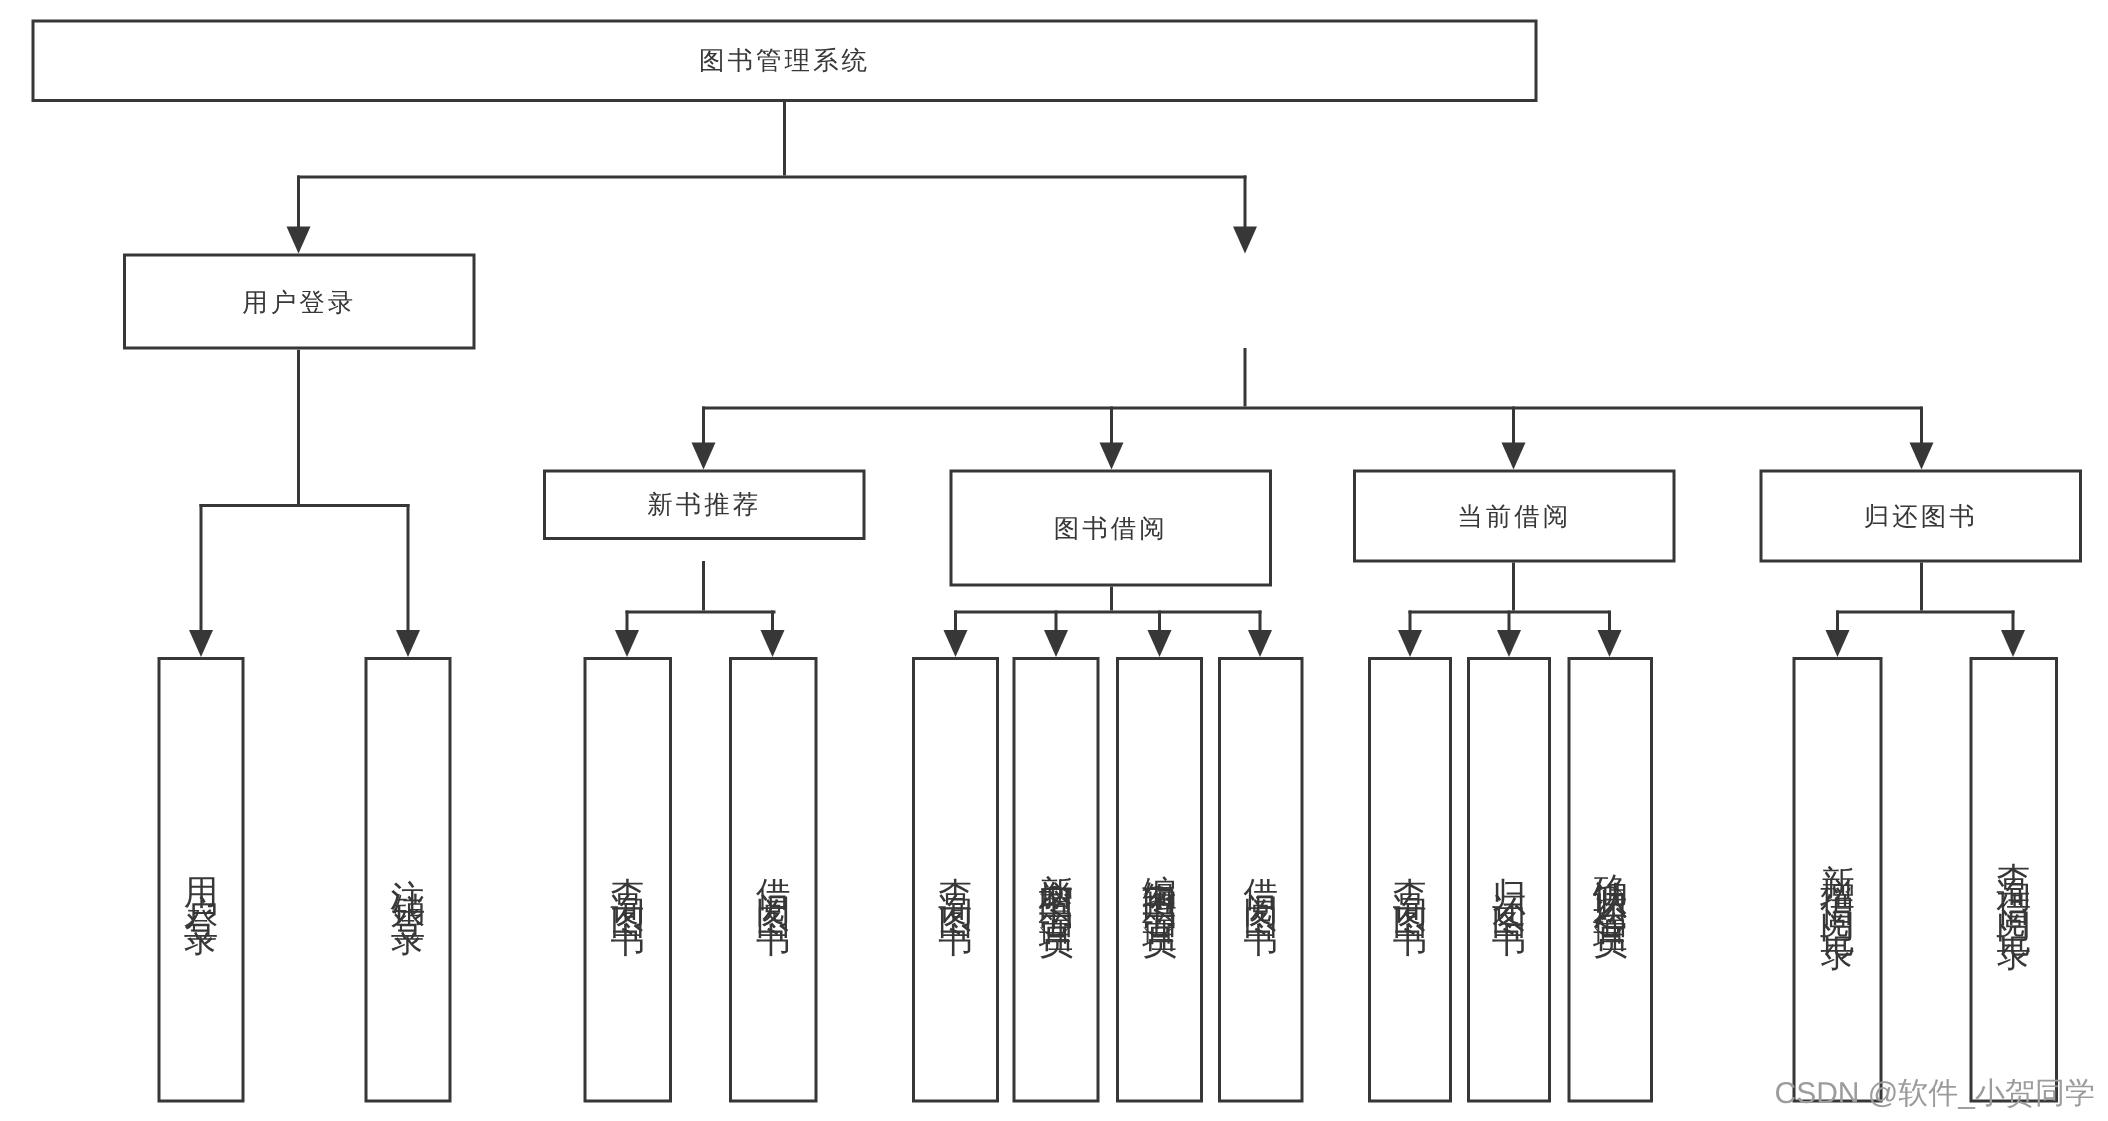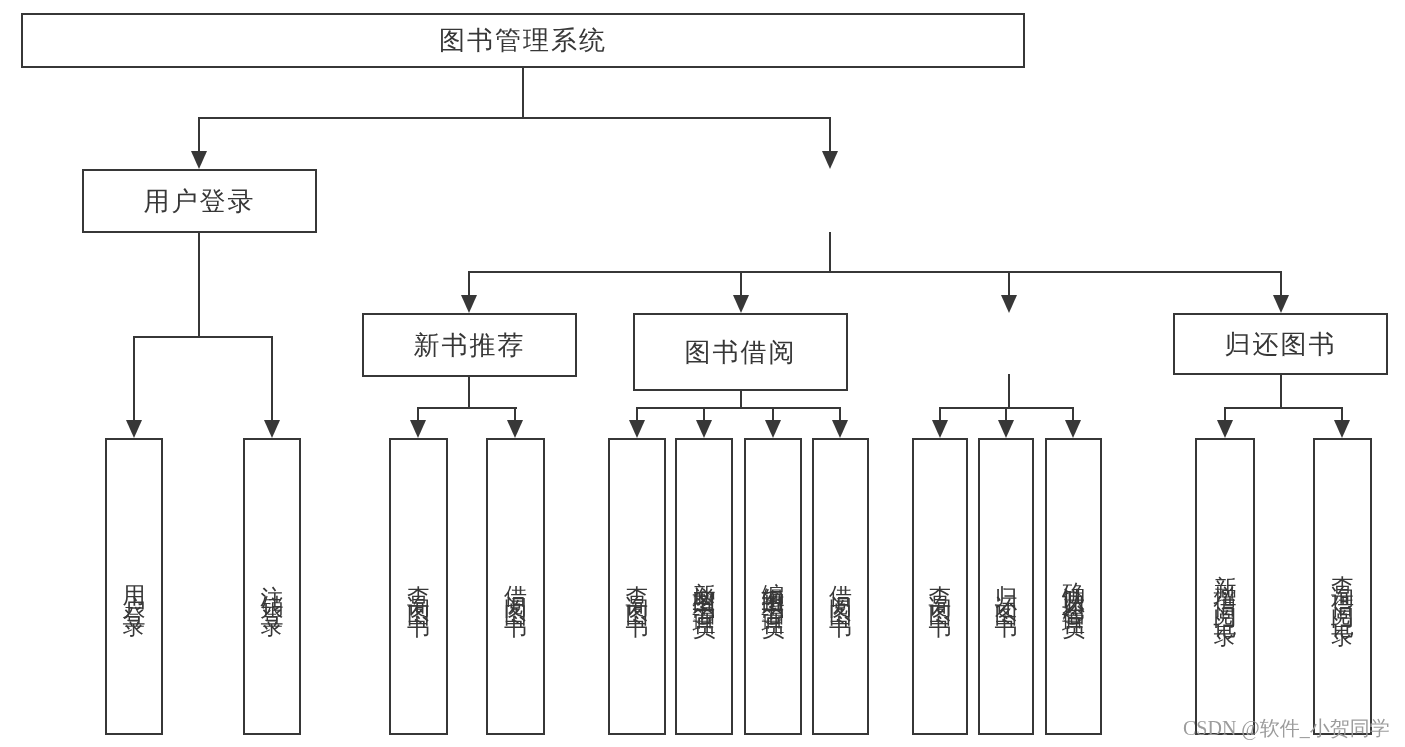--- a/index.html
+++ b/index.html
@@ -20,21 +20,21 @@
   .node {
     position: absolute;
     box-sizing: border-box;
     border: 2px solid #373737;
     background: #ffffff;
     display: flex;
     align-items: center;
     justify-content: center;
   }
   .hnode span {
-    font-size: 26px;
+    font-size: 17px;
     letter-spacing: 2px;
     white-space: nowrap;
   }
   .vnode {
     top: 438px;
     height: 297px;
   }
   .vnode span.vtext {
     writing-mode: vertical-rl;
     text-orientation: mixed;
@@ -58,21 +58,20 @@
     border-top: 18px solid #373737;
   }
   .watermark {
     position: absolute;
     left: 1183px;
     top: 715px;
     font-size: 20px;
     color: #9c9c9c;
     white-space: nowrap;
     z-index: 5;
-    font-family: Liberation Serif, serif;
   }
 </style>
 </head>
 <body>
 
 <div class="canvas">
 
   <div class="vline" style="left:522px;top:68px;height:49px"></div>
   <div class="hline" style="left:198px;top:117px;width:633px"></div>
   <div class="vline" style="left:198px;top:117px;height:36px"></div>
@@ -133,26 +132,29 @@
   <div class="tri" style="left:1334px;top:420px"></div>
 
   <div class="node hnode" style="left:21px;top:13px;width:1004px;height:55px">
     <span>图书管理系统</span>
   </div>
 
   <div class="node hnode" style="left:82px;top:169px;width:235px;height:64px">
     <span>用户登录</span>
   </div>
 
-  <div class="node hnode" style="left:362px;top:313px;width:215px;height:64px">
+  <div class="node hnode" style="left:362px;top:313px;width:215px;height:47px">
     <span>新书推荐</span>
   </div>
   <div class="node hnode" style="left:633px;top:313px;width:215px;height:78px">
     <span>图书借阅</span>
   </div>
+  <div class="node hnode" style="left:902px;top:313px;width:215px;height:62px">
+    <span>当前借阅</span>
+  </div>
   <div class="node hnode" style="left:1173px;top:313px;width:215px;height:62px">
     <span>归还图书</span>
   </div>
 
   <div class="node vnode" style="left:105px;width:58px">
     <span class="vtext" style="letter-spacing: 10px;">用户登录</span>
   </div>
   <div class="node vnode" style="left:243px;width:58px">
     <span class="vtext" style="letter-spacing: 10px;">注销登录</span>
   </div>

